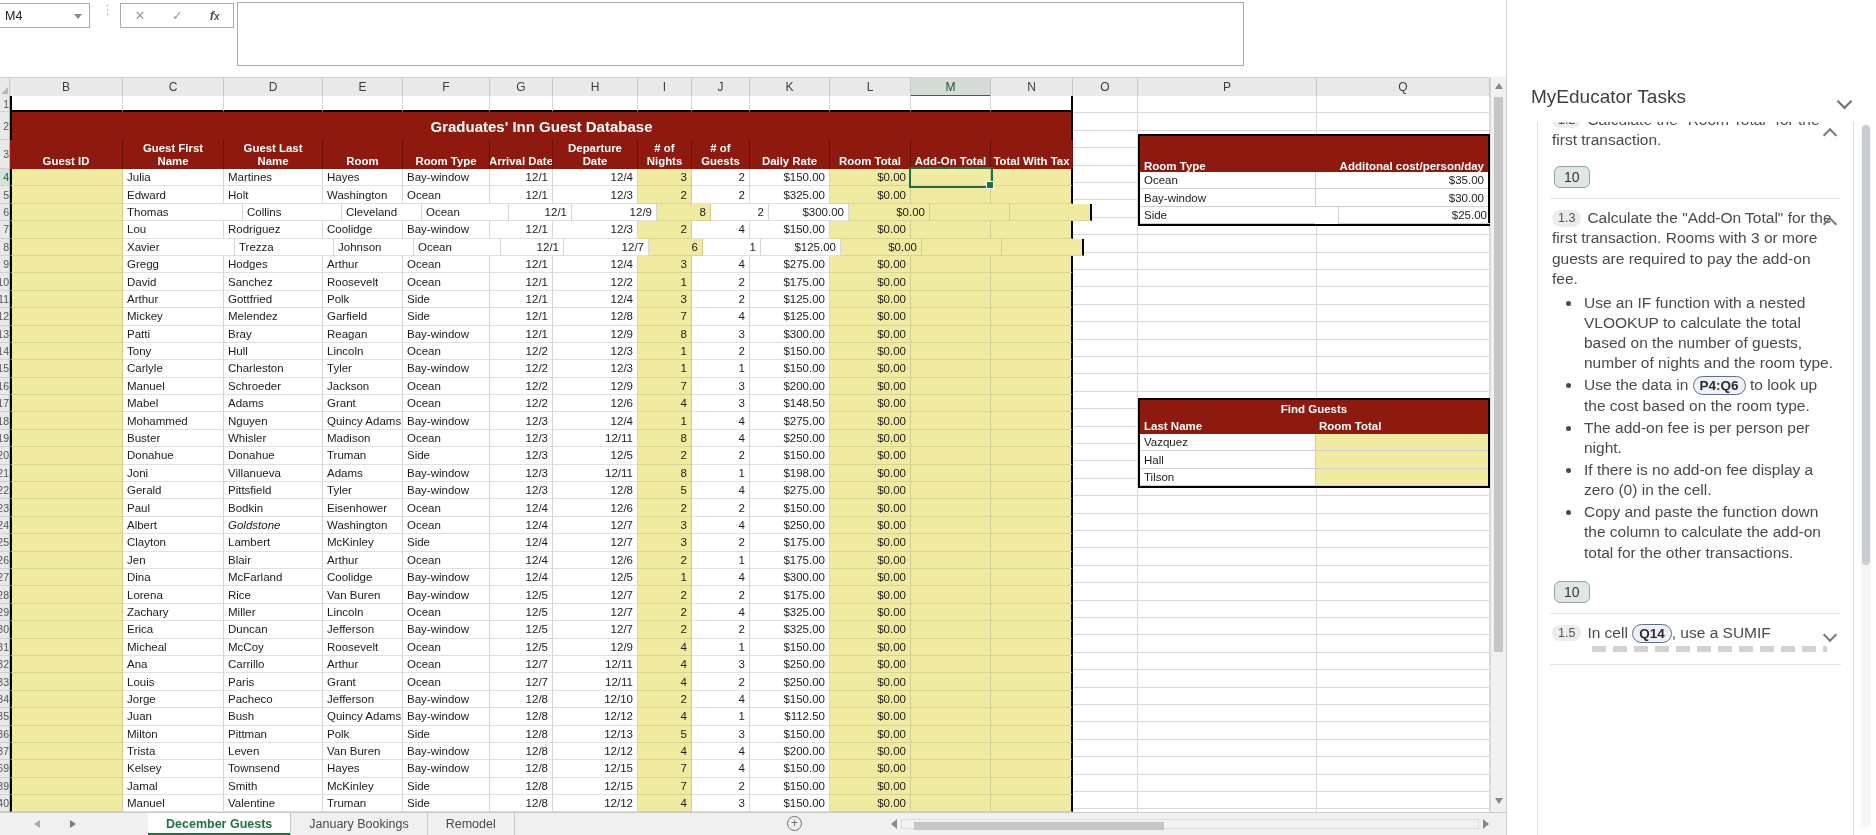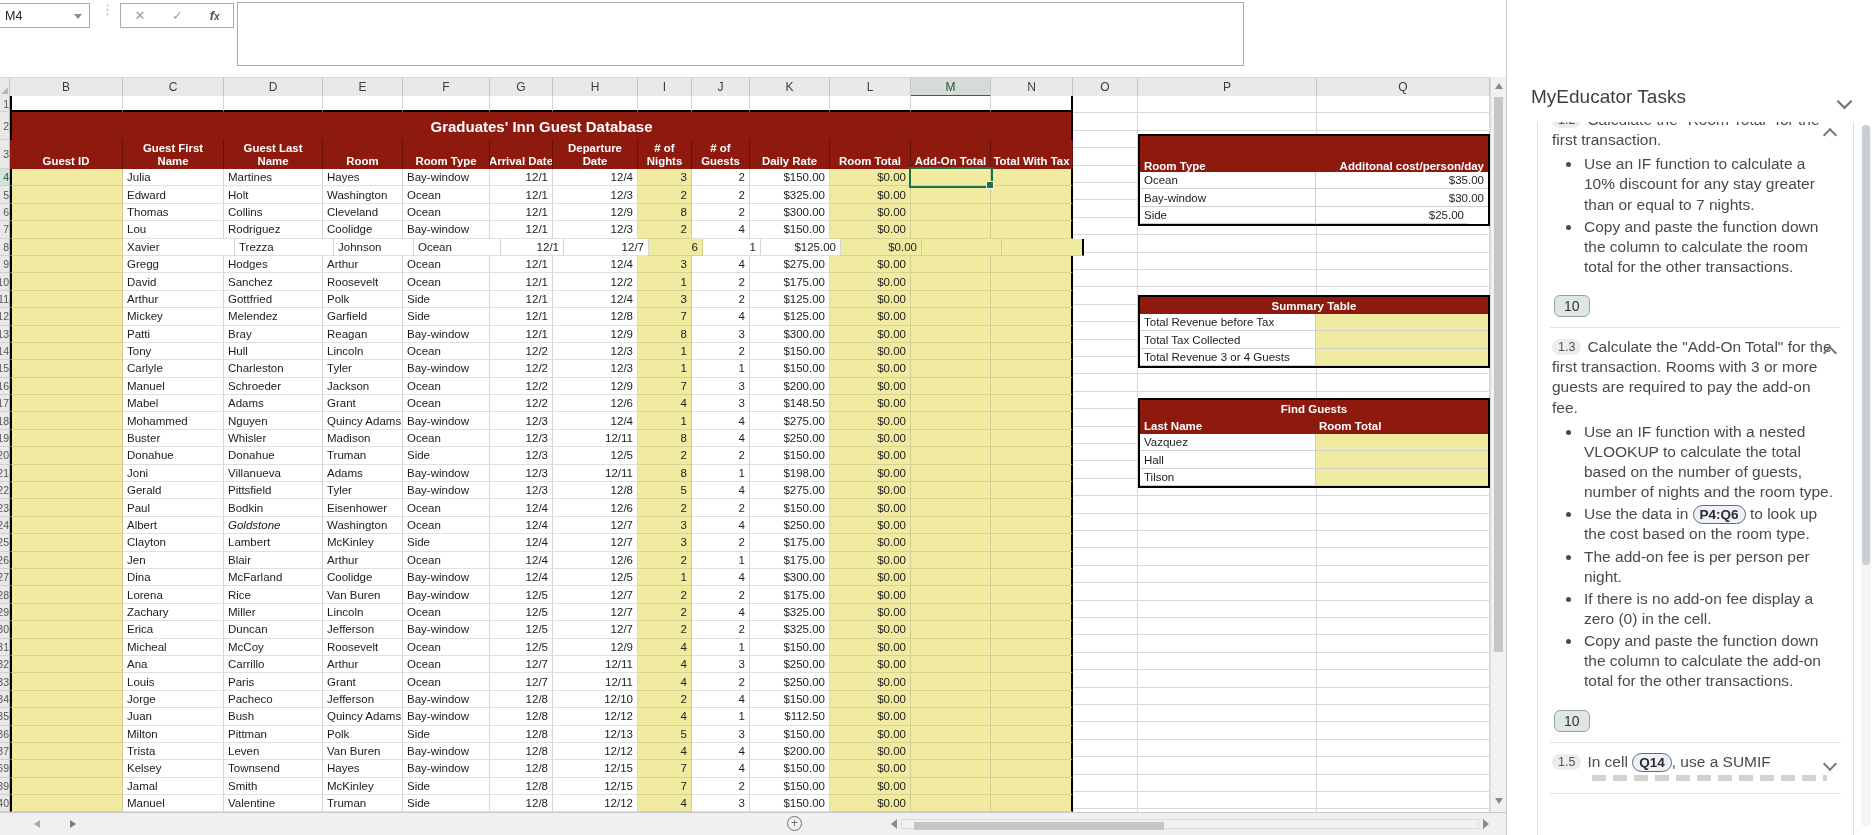--- a/index.html
+++ b/index.html
@@ -255,21 +255,21 @@
         <div class="cell yellow num" style="width: 54px;">2</div>
         <div class="cell num" style="width: 58px;">2</div>
         <div class="cell num" style="width: 80px;">$325.00</div>
         <div class="cell yellow num" style="width: 81px;">$0.00</div>
         <div class="cell yellow" style="width: 80px;"></div>
         <div class="cell yellow edge-r" style="width: 82px;"></div>
       </div>
       <div class="row">
         <div class="sliver">6</div>
         <div class="cell yellow edge-l" style="width: 113px;"></div>
-        <div class="cell " style="width: 101px;">Thomas</div>
+        <div class="cell " style="width: 120px;">Thomas</div>
         <div class="cell " style="width: 99px;">Collins</div>
         <div class="cell " style="width: 80px;">Cleveland</div>
         <div class="cell " style="width: 87px;">Ocean</div>
         <div class="cell num" style="width: 63px;">12/1</div>
         <div class="cell num" style="width: 85px;">12/9</div>
         <div class="cell yellow num" style="width: 54px;">8</div>
         <div class="cell num" style="width: 58px;">2</div>
         <div class="cell num" style="width: 80px;">$300.00</div>
         <div class="cell yellow num" style="width: 81px;">$0.00</div>
         <div class="cell yellow" style="width: 80px;"></div>
@@ -845,38 +845,21 @@
       <div class="st-row">
         <div class="st-cell " style="width: 175px;">Ocean</div>
         <div class="st-cell right vr" style="width: 173px;">$35.00</div>
       </div>
       <div class="st-row">
         <div class="st-cell " style="width: 175px;">Bay-window</div>
         <div class="st-cell right vr" style="width: 173px;">$30.00</div>
       </div>
       <div class="st-row">
         <div class="st-cell " style="width: 175px;">Side</div>
-        <div class="st-cell right vr" style="width: 153px;">$25.00</div>
-      </div>
-    </div>
-  <div class="stable" id="summaryTable" style="left:1138px;top:199px;width:352px;">
-      <div class="st-row" style="height: 17px;">
-        <div class="st-cell st-title" style="width: 348px;">Summary Table</div>
-      </div>
-      <div class="st-row">
-        <div class="st-cell " style="width: 175px;">Total Revenue before Tax</div>
-        <div class="st-cell yellow vr" style="width: 173px;"></div>
-      </div>
-      <div class="st-row">
-        <div class="st-cell " style="width: 175px;">Total Tax Collected</div>
-        <div class="st-cell yellow vr" style="width: 173px;"></div>
-      </div>
-      <div class="st-row">
-        <div class="st-cell " style="width: 175px;">Total Revenue 3 or 4 Guests</div>
-        <div class="st-cell yellow vr" style="width: 173px;"></div>
+        <div class="st-cell right vr" style="width: 153px; margin-left: 23px;">$25.00</div>
       </div>
     </div>
   <div class="stable" id="findGuestsTable" style="left:1138px;top:302px;width:352px;">
       <div class="st-row" style="height: 17px;">
         <div class="st-cell st-title" style="width: 348px;">Find Guests</div>
       </div>
       <div class="st-row" style="height: 17px;">
         <div class="st-cell st-head" style="width: 175px;">Last Name</div>
         <div class="st-cell st-head" style="width: 173px;">Room Total</div>
       </div>
@@ -899,40 +882,42 @@
 
 <div class="vscroll">
   <div class="vs-up"></div>
   <div class="vs-thumb"></div>
   <div class="vs-down"></div>
 </div>
 
 <div class="bottom-bar">
   <div class="tab-nav left"></div>
   <div class="tab-nav right"></div>
+  <div class="tabs" id="sheetTabs">
+      <div class="tab active">December Guests</div>
+      <div class="tab">January Bookings</div>
+      <div class="tab">Remodel</div>
+    </div>
   <div class="add-sheet">+</div>
   <div class="hscroll">
     <div class="hs-left"></div>
     <div class="hs-track">
       <div class="hs-thumb"></div>
     </div>
     <div class="hs-right"></div>
   </div>
 </div>
 
 <div class="tasks-panel">
   <div class="tp-header">MyEducator Tasks</div>
   <div class="tp-chevron"></div>
   <div class="tp-list" id="taskList">
       <div class="task cliptop">
         <span class="tchev up"></span>
-        <div class="task-inner"><div><span class="tnum">1.2</span>Calculate the "Room Total" for the first transaction.</div><ul class="bullets">
-            <li>Use an IF function to calculate a 10% discount for any stay greater than or equal to 7 nights.</li>
-            <li>Copy and paste the function down the column to calculate the room total for the other transactions.</li>
-          </ul><span class="points">10</span></div>
+        <div class="task-inner"><div><span class="tnum">1.2</span>Calculate the "Room Total" for the first transaction.</div><span class="points">10</span></div>
       </div>
       <div class="task">
         <span class="tchev up"></span>
         <div class="task-inner"><div><span class="tnum">1.3</span>Calculate the "Add-On Total" for the first transaction. Rooms with 3 or more guests are required to pay the add-on fee.</div><ul class="bullets">
             <li>Use an IF function with a nested VLOOKUP to calculate the total based on the number of guests, number of nights and the room type.</li>
             <li>Use the data in <span class="chip">P4:Q6</span> to look up the cost based on the room type.</li>
             <li>The add-on fee is per person per night.</li>
             <li>If there is no add-on fee display a zero (0) in the cell.</li>
             <li>Copy and paste the function down the column to calculate the add-on total for the other transactions.</li>
           </ul><span class="points">10</span></div>

